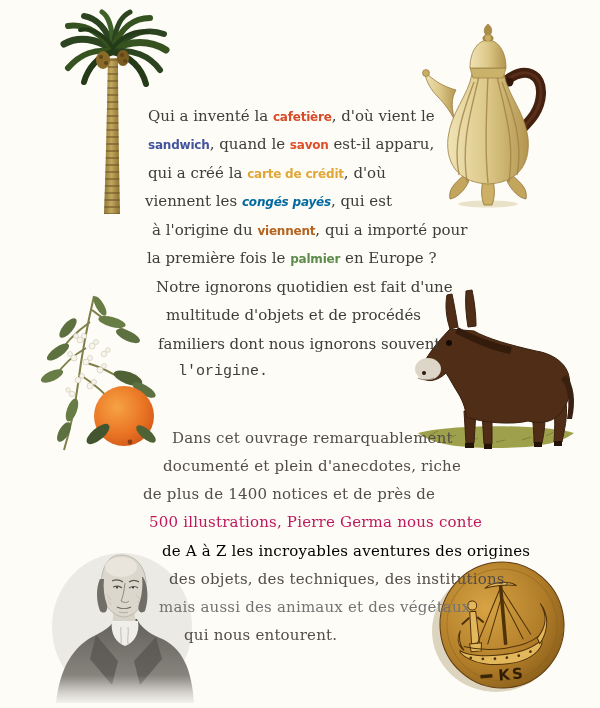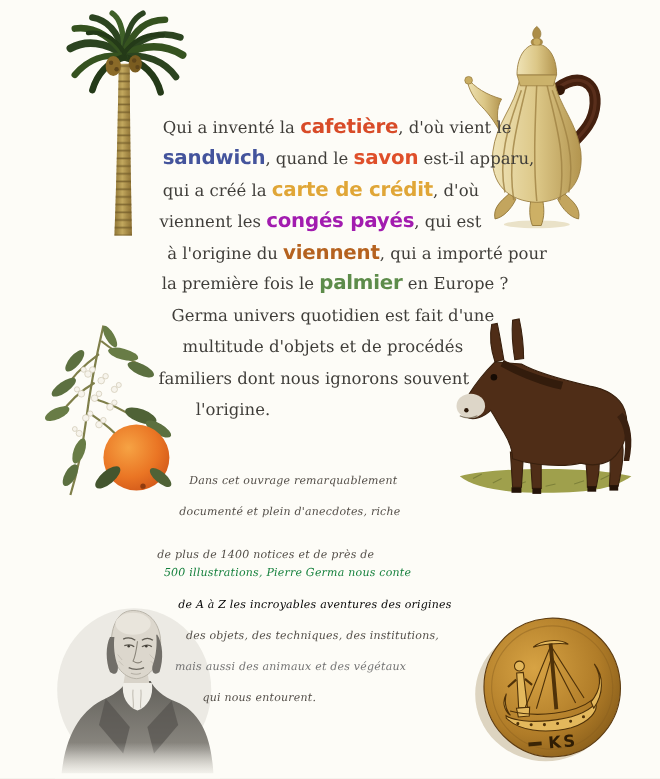--- a/index.html
+++ b/index.html
@@ -1,28 +1,28 @@
 <!DOCTYPE html>
 <html><head>
 <meta charset="utf-8">
 <style>
   html,body{margin:0;padding:0;background:#e8e6e0;}
   .page{position:relative;width:600px;height:708px;margin:0 auto;background:#fdfcf7;overflow:hidden;
         font-family:"DejaVu Serif", serif;}
   .ill{position:absolute;}
   .iline{position:absolute;white-space:nowrap;font-size:15px;line-height:20px;}
-  .kw{font-family:"DejaVu Sans", sans-serif;font-weight:bold;font-size:18px;letter-spacing:-0.2px;}
-  .bline{position:absolute;white-space:nowrap;font-style:italic;font-size:10px;line-height:20px;letter-spacing:0.2px;}
+  .kw{font-family:"DejaVu Sans", sans-serif;font-weight:bold;font-size:12px;letter-spacing:-0.2px;}
+  .bline{position:absolute;white-space:nowrap;font-size:15px;line-height:20px;letter-spacing:0.2px;}
   
   .il0{left:148px;top:106px;} .il1{left:148px;top:134px;text-align:right;} .il2{left:148px;top:163px;}
   .il3{left:145px;top:191px;} .il4{left:152px;top:220px;} .il5{left:147px;top:248px;}
-  .il6{left:156px;top:277px;} .il7{left:166px;top:305px;} .il8{left:144px;top:334px;}
-  .il9{left:178px;top:362px;}
+  .il6{left:156px;top:277px;} .il7{left:166px;top:305px;} .il8{left:158px;top:334px;}
+  .il9{left:178px;top:362px;font-family:Liberation Mono, monospace;}
   
-  .bl0{left:172px;top:428px;} .bl1{left:163px;top:456px;} .bl2{left:143px;top:484px;margin-top:11px;}
+  .bl0{left:172px;top:428px;} .bl1{left:163px;top:456px;} .bl2{left:143px;top:484px;}
   .bl3{left:149px;top:512px;} .bl4{left:162px;top:541px;} .bl5{left:169px;top:569px;}
   .bl6{left:159px;top:597px;} .bl7{left:184px;top:625px;}
   
   .palm{left:56px;top:8px;width:116px;height:210px;}
   .pot{left:410px;top:20px;width:156px;height:188px;}
   .branch{left:28px;top:292px;width:134px;height:165px;}
   .donkey{left:400px;top:281px;width:192px;height:174px;}
   .portrait{left:50px;top:527px;width:150px;height:181px;}
   .coin{left:430px;top:557px;width:142px;height:140px;}
   svg{display:block;width:100%;height:100%;}
@@ -283,33 +283,33 @@
         <rect x="46" y="116" width="12" height="3.5" fill="#3a2506"></rect>
         <text x="64" y="123" font-family="DejaVu Sans, sans-serif" font-size="15" font-weight="bold" letter-spacing="2" fill="#2f1d04">KS</text>
       </g>
     </svg>
   </div>
 
   <div>
     <div class="iline il0" style="color: rgb(63, 61, 57);"><span>Qui a inventé la </span><span class="kw" style="color: rgb(216, 75, 40);">cafetière</span><span>, d'où vient le</span></div>
     <div class="iline il1" style="color: rgb(63, 61, 57);"><span class="kw" style="color: rgb(68, 84, 156);">sandwich</span><span>, quand le </span><span class="kw" style="color: rgb(223, 79, 42);">savon</span><span> est-il apparu,</span></div>
     <div class="iline il2" style="color: rgb(63, 61, 57);"><span>qui a créé la </span><span class="kw" style="color: rgb(224, 166, 55);">carte de crédit</span><span>, d'où</span></div>
-    <div class="iline il3" style="color: rgb(63, 61, 57);"><span>viennent les </span><span class="kw" style="color: #a21caf;">congés payés</span><span>, qui est</span></div>
+    <div class="iline il3" style="color: rgb(63, 61, 57);"><span>viennent les </span><span class="kw" style="color: #0369a1; font-style: italic;">congés payés</span><span>, qui est</span></div>
     <div class="iline il4" style="color: rgb(63, 61, 57);"><span>à l'origine du </span><span class="kw" style="color: rgb(181, 98, 31);">viennent</span><span>, qui a importé pour</span></div>
     <div class="iline il5" style="color: rgb(63, 61, 57);"><span>la première fois le </span><span class="kw" style="color: rgb(93, 140, 74);">palmier</span><span> en Europe ?</span></div>
-    <div class="iline il6" style="color: rgb(63, 61, 57);"><span>Germa univers quotidien est fait d'une</span></div>
+    <div class="iline il6" style="color: rgb(63, 61, 57);"><span>Notre ignorons quotidien est fait d'une</span></div>
     <div class="iline il7" style="color: rgb(63, 61, 57);"><span>multitude d'objets et de procédés</span></div>
     <div class="iline il8" style="color: rgb(63, 61, 57);"><span>familiers dont nous ignorons souvent</span></div>
     <div class="iline il9" style="color: rgb(63, 61, 57);"><span>l'origine.</span></div>
   </div>
 
   <div>
     <div class="bline bl0" style="color: rgb(82, 77, 71);">Dans cet ouvrage remarquablement</div>
     <div class="bline bl1" style="color: rgb(82, 77, 71);">documenté et plein d'anecdotes, riche</div>
     <div class="bline bl2" style="color: rgb(82, 77, 71);">de plus de 1400 notices et de près de</div>
-    <div class="bline bl3" style="color: #15803d;">500 illustrations, Pierre Germa nous conte</div>
+    <div class="bline bl3" style="color: #be185d;">500 illustrations, Pierre Germa nous conte</div>
     <div class="bline bl4" style="color: #000000;">de A à Z les incroyables aventures des origines</div>
     <div class="bline bl5" style="color: rgb(82, 77, 71);">des objets, des techniques, des institutions,</div>
     <div class="bline bl6" style="color: #737373;">mais aussi des animaux et des végétaux</div>
     <div class="bline bl7" style="color: rgb(82, 77, 71);">qui nous entourent.</div>
   </div>
 
 </div>
 
 </body></html>

